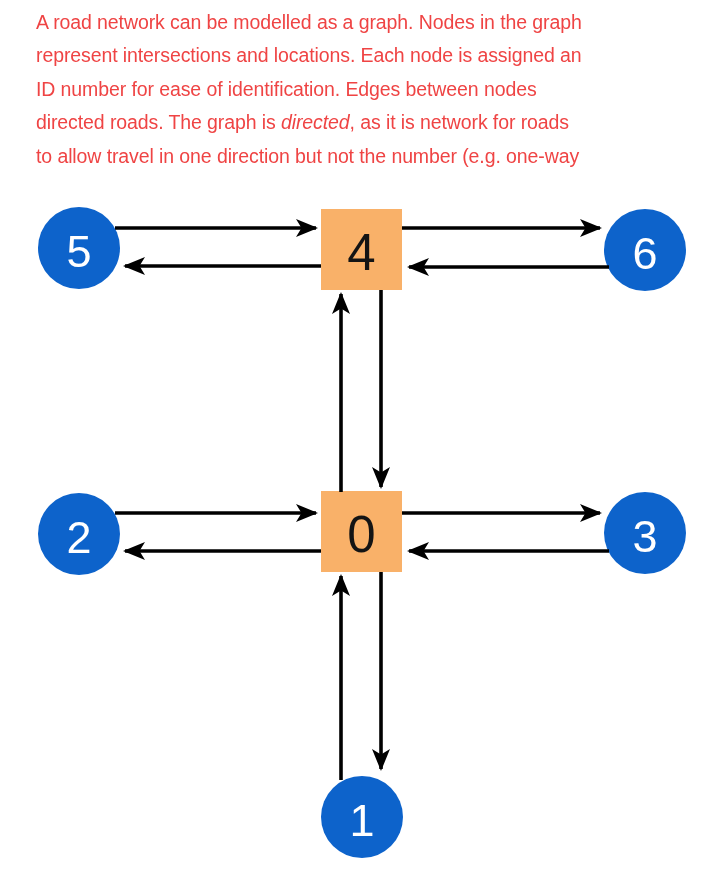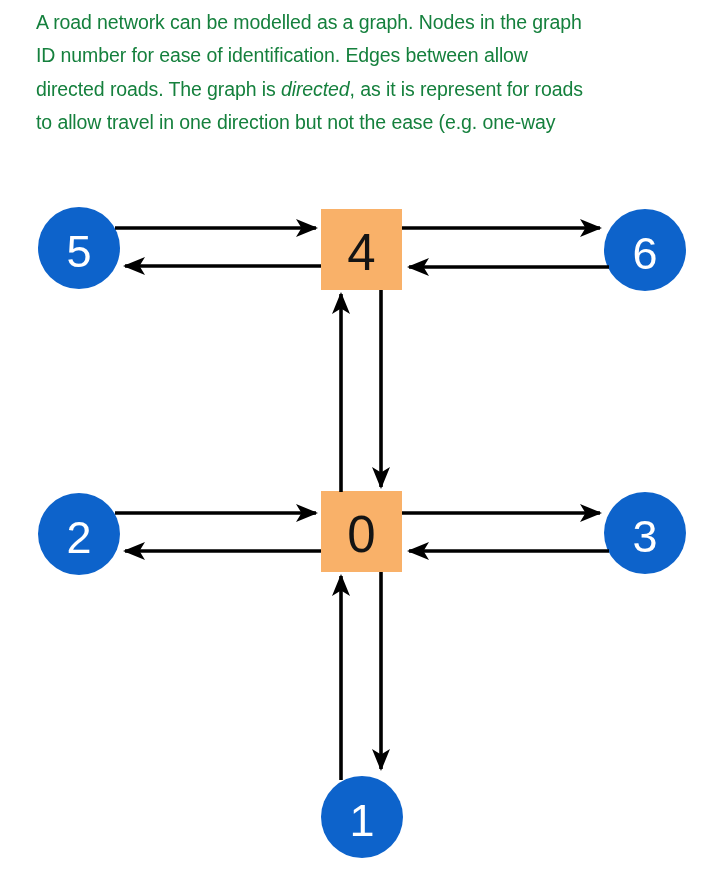--- a/index.html
+++ b/index.html
@@ -13,21 +13,21 @@
     height: 879px;
     background: #ffffff;
     overflow: hidden;
     font-family: "Liberation Sans", sans-serif;
   }
   .paragraph {
     position: absolute;
     left: 36px;
     top: 6px;
     width: 660px;
-    color: #15803d;
+    color: #ef4444;
     font-size: 19.5px;
     line-height: 33.4px;
     letter-spacing: -0.1px;
   }
   .tline {
     white-space: nowrap;
   }
   .tline em {
   }
   .diagram-svg {
@@ -46,23 +46,24 @@
     font-size: 51px;
   }
 </style>
 </head>
 <body>
 
 <div class="page">
 
   <div class="paragraph">
     <div class="tline"><span>A road network can be modelled as a graph. Nodes in the graph</span></div>
-    <div class="tline"><span>ID number for ease of identification. Edges between allow</span></div>
-    <div class="tline"><span>directed roads. The graph is </span><em>directed</em><span>, as it is represent for roads</span></div>
-    <div class="tline"><span>to allow travel in one direction but not the ease (e.g. one-way</span></div>
+    <div class="tline"><span>represent intersections and locations. Each node is assigned an</span></div>
+    <div class="tline"><span>ID number for ease of identification. Edges between nodes</span></div>
+    <div class="tline"><span>directed roads. The graph is </span><em>directed</em><span>, as it is network for roads</span></div>
+    <div class="tline"><span>to allow travel in one direction but not the number (e.g. one-way</span></div>
   </div>
 
   <svg class="diagram-svg" viewBox="0 0 715 879" xmlns="http://www.w3.org/2000/svg">
     <defs>
       <marker id="ah" viewBox="0 0 22 18" markerWidth="22" markerHeight="18" refX="20" refY="9" orient="auto" markerUnits="userSpaceOnUse">
         <path d="M0,0 L22,9 L0,18 L5.5,9 Z" fill="#000000"></path>
       </marker>
     </defs>
 
     <g>

